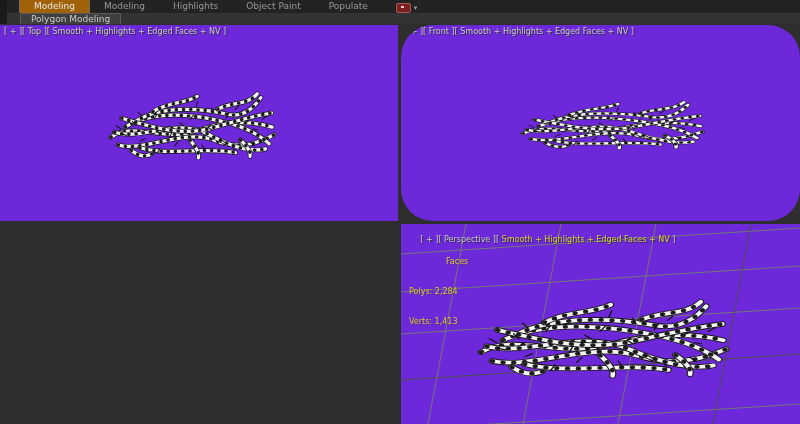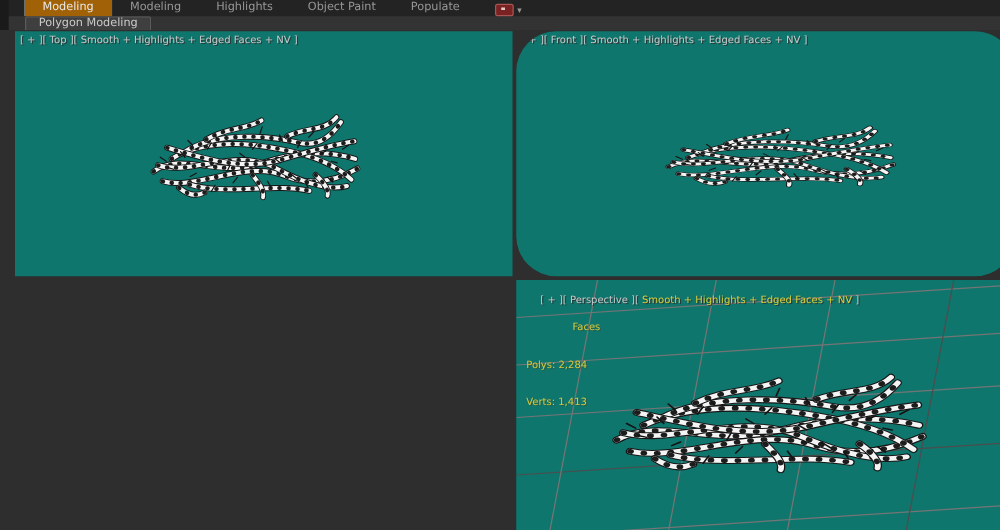--- a/index.html
+++ b/index.html
@@ -15,21 +15,21 @@
   .tab.active{background:#a16207;color:#e8e8e8;border:1px solid #6e6e6e;border-bottom:none;border-radius:2px 2px 0 0;text-align:center;}
   .media-btn{display:flex;align-items:center;margin-left:14px;}
   .media-icon{width:13px;height:8px;background:#7a2222;border:1px solid #a85555;border-radius:2px;position:relative;}
   .media-icon:after{content:"";position:absolute;left:4px;top:2px;width:3px;height:2px;background:#e8c9c9;}
   .dd-arrow{color:#9a9a9a;font-size:7px;margin-left:3px;line-height:8px;}
   .panelrow{height:11px;background:#333333;display:flex;align-items:flex-end;}
   .paneltab{margin-left:13px;background:#3f3f3f;border:1px solid #5a5a5a;border-bottom:none;border-radius:2px 2px 0 0;
     color:#cbcbcb;font-size:9px;line-height:10px;height:10px;padding:0 10px;white-space:nowrap;}
   
   .vpgrid{position:absolute;left:0;top:24px;width:800px;height:400px;background:#2e2e2e;}
-  .vp{position:absolute;background:#0f766e;overflow:hidden;margin-left:12px;}
+  .vp{position:absolute;background:#6d28d9;overflow:hidden;}
   #vp-tl{left:0;top:1px;width:398px;height:196px;}
   #vp-tr{left:401px;top:1px;width:399px;height:196px;border-radius:32px;}
   #vp-bl{left:0;top:200px;width:398px;height:200px;}
   #vp-br{left:401px;top:200px;width:482px;height:200px;}
   .vplabel{position:absolute;left:4px;top:2px;font-size:8px;letter-spacing:0;color:#c8c8c8;
     text-shadow:1px 1px 0 rgba(45,45,45,0.85);white-space:pre;z-index:3;cursor:default;}
   .shading-active{color:#d6cf3a;}
   .stats{position:absolute;left:8px;top:13px;font-size:8px;line-height:10px;color:#d8c83c;
     text-shadow:1px 1px 0 rgba(70,65,25,0.45);z-index:3;white-space:pre;}
   .stats .total{margin-left:37px;}

